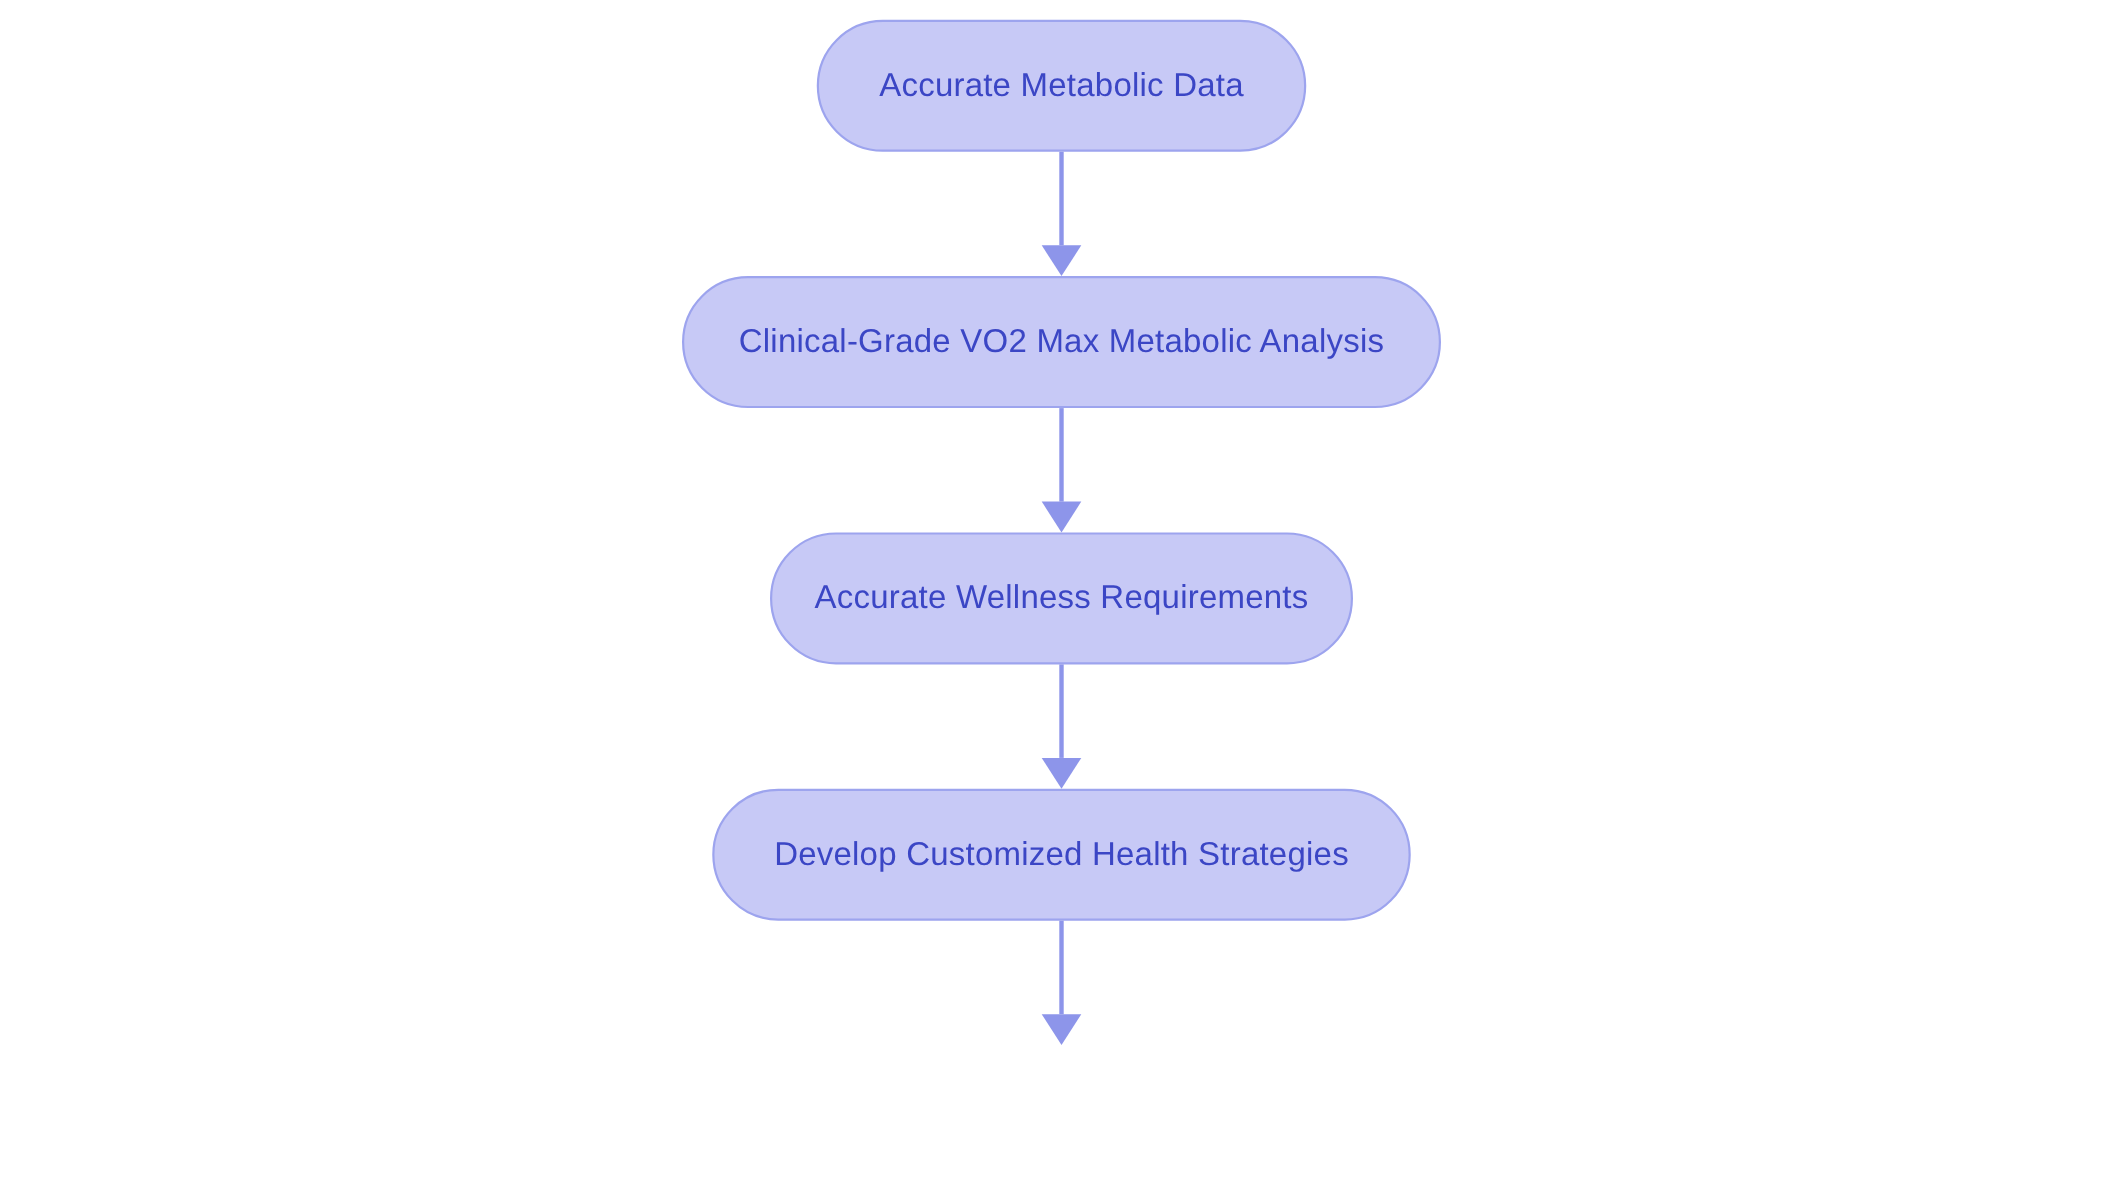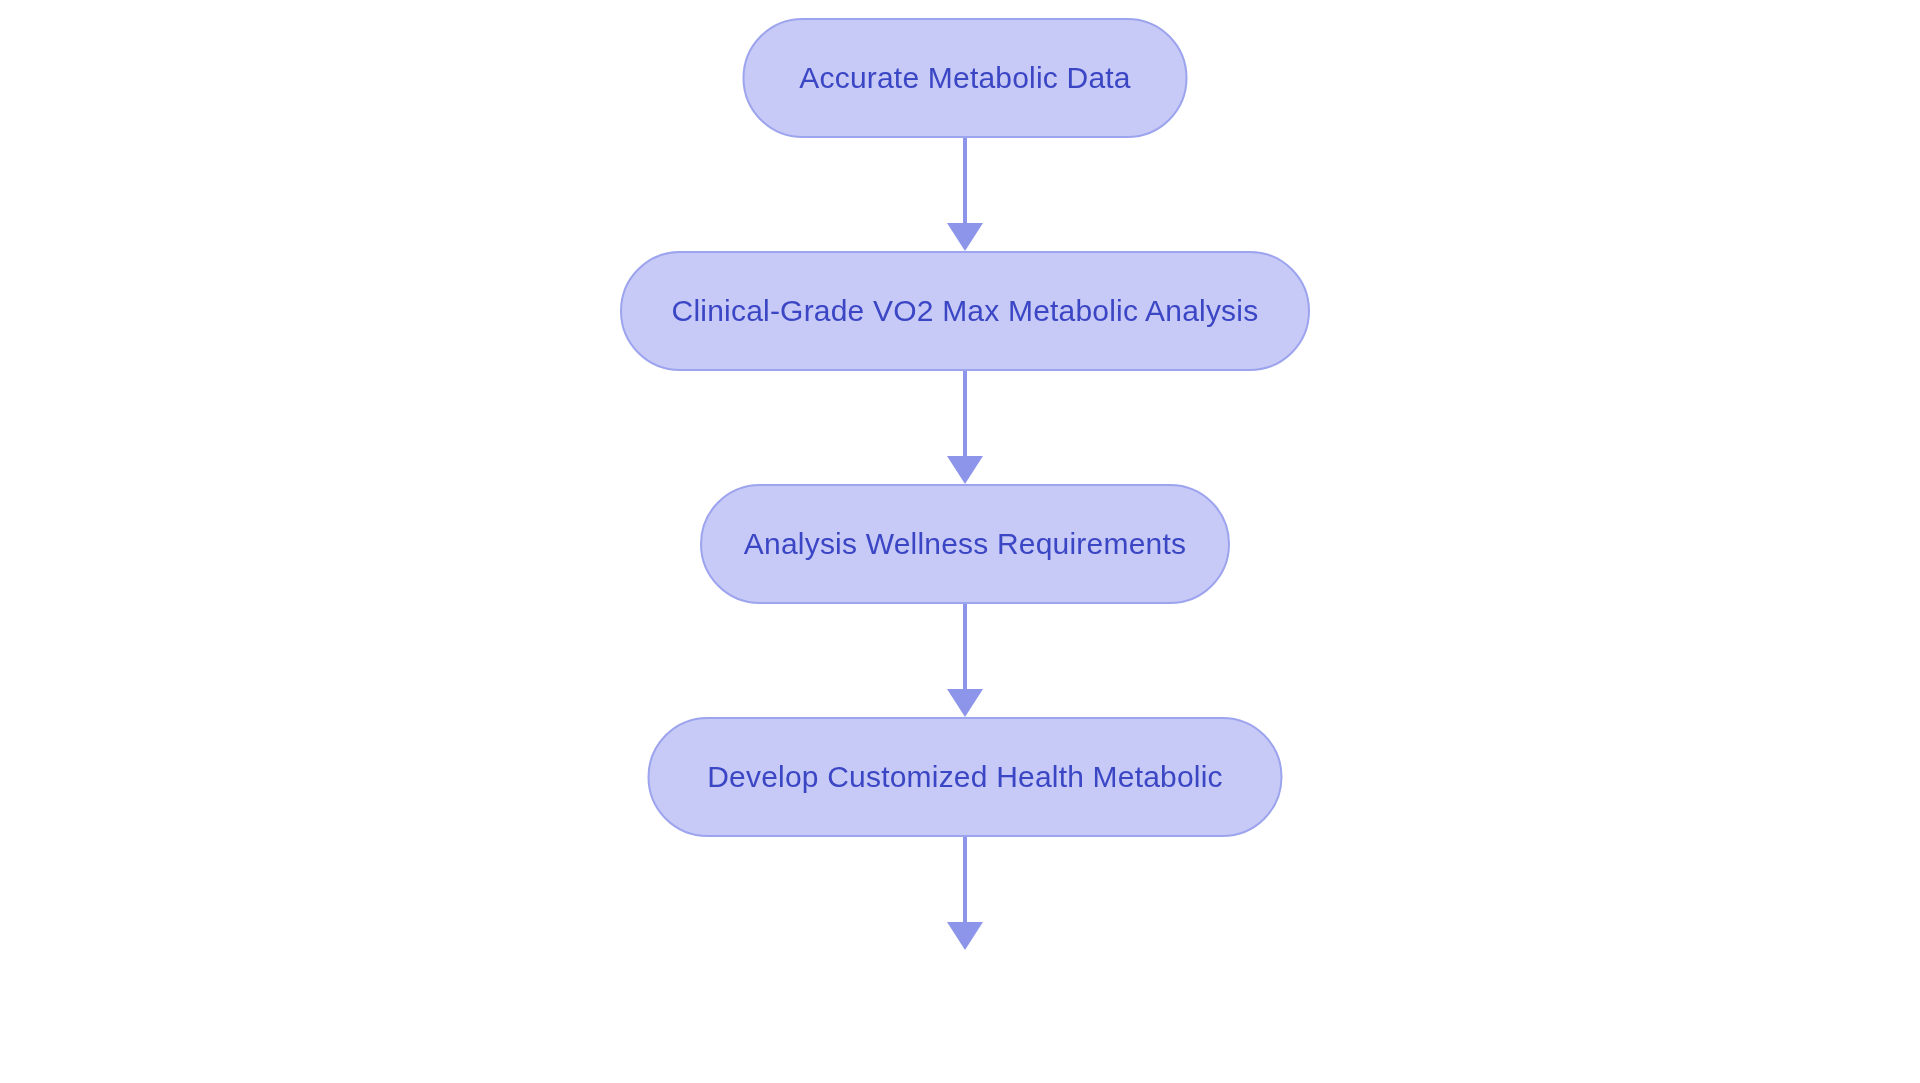--- a/index.html
+++ b/index.html
@@ -92,30 +92,30 @@
   <div class="flow-node node-2">
     <span class="node-label">Clinical-Grade VO2 Max Metabolic Analysis</span>
   </div>
 
   <div class="flow-arrow arrow-2">
     <div class="arrow-line"></div>
     <div class="arrow-head"></div>
   </div>
 
   <div class="flow-node node-3">
-    <span class="node-label">Analysis Wellness Requirements</span>
+    <span class="node-label">Accurate Wellness Requirements</span>
   </div>
 
   <div class="flow-arrow arrow-3">
     <div class="arrow-line"></div>
     <div class="arrow-head"></div>
   </div>
 
   <div class="flow-node node-4">
-    <span class="node-label">Develop Customized Health Metabolic</span>
+    <span class="node-label">Develop Customized Health Strategies</span>
   </div>
 
   <div class="flow-arrow arrow-4">
     <div class="arrow-line"></div>
     <div class="arrow-head"></div>
   </div>
 
 
 </div>
 

